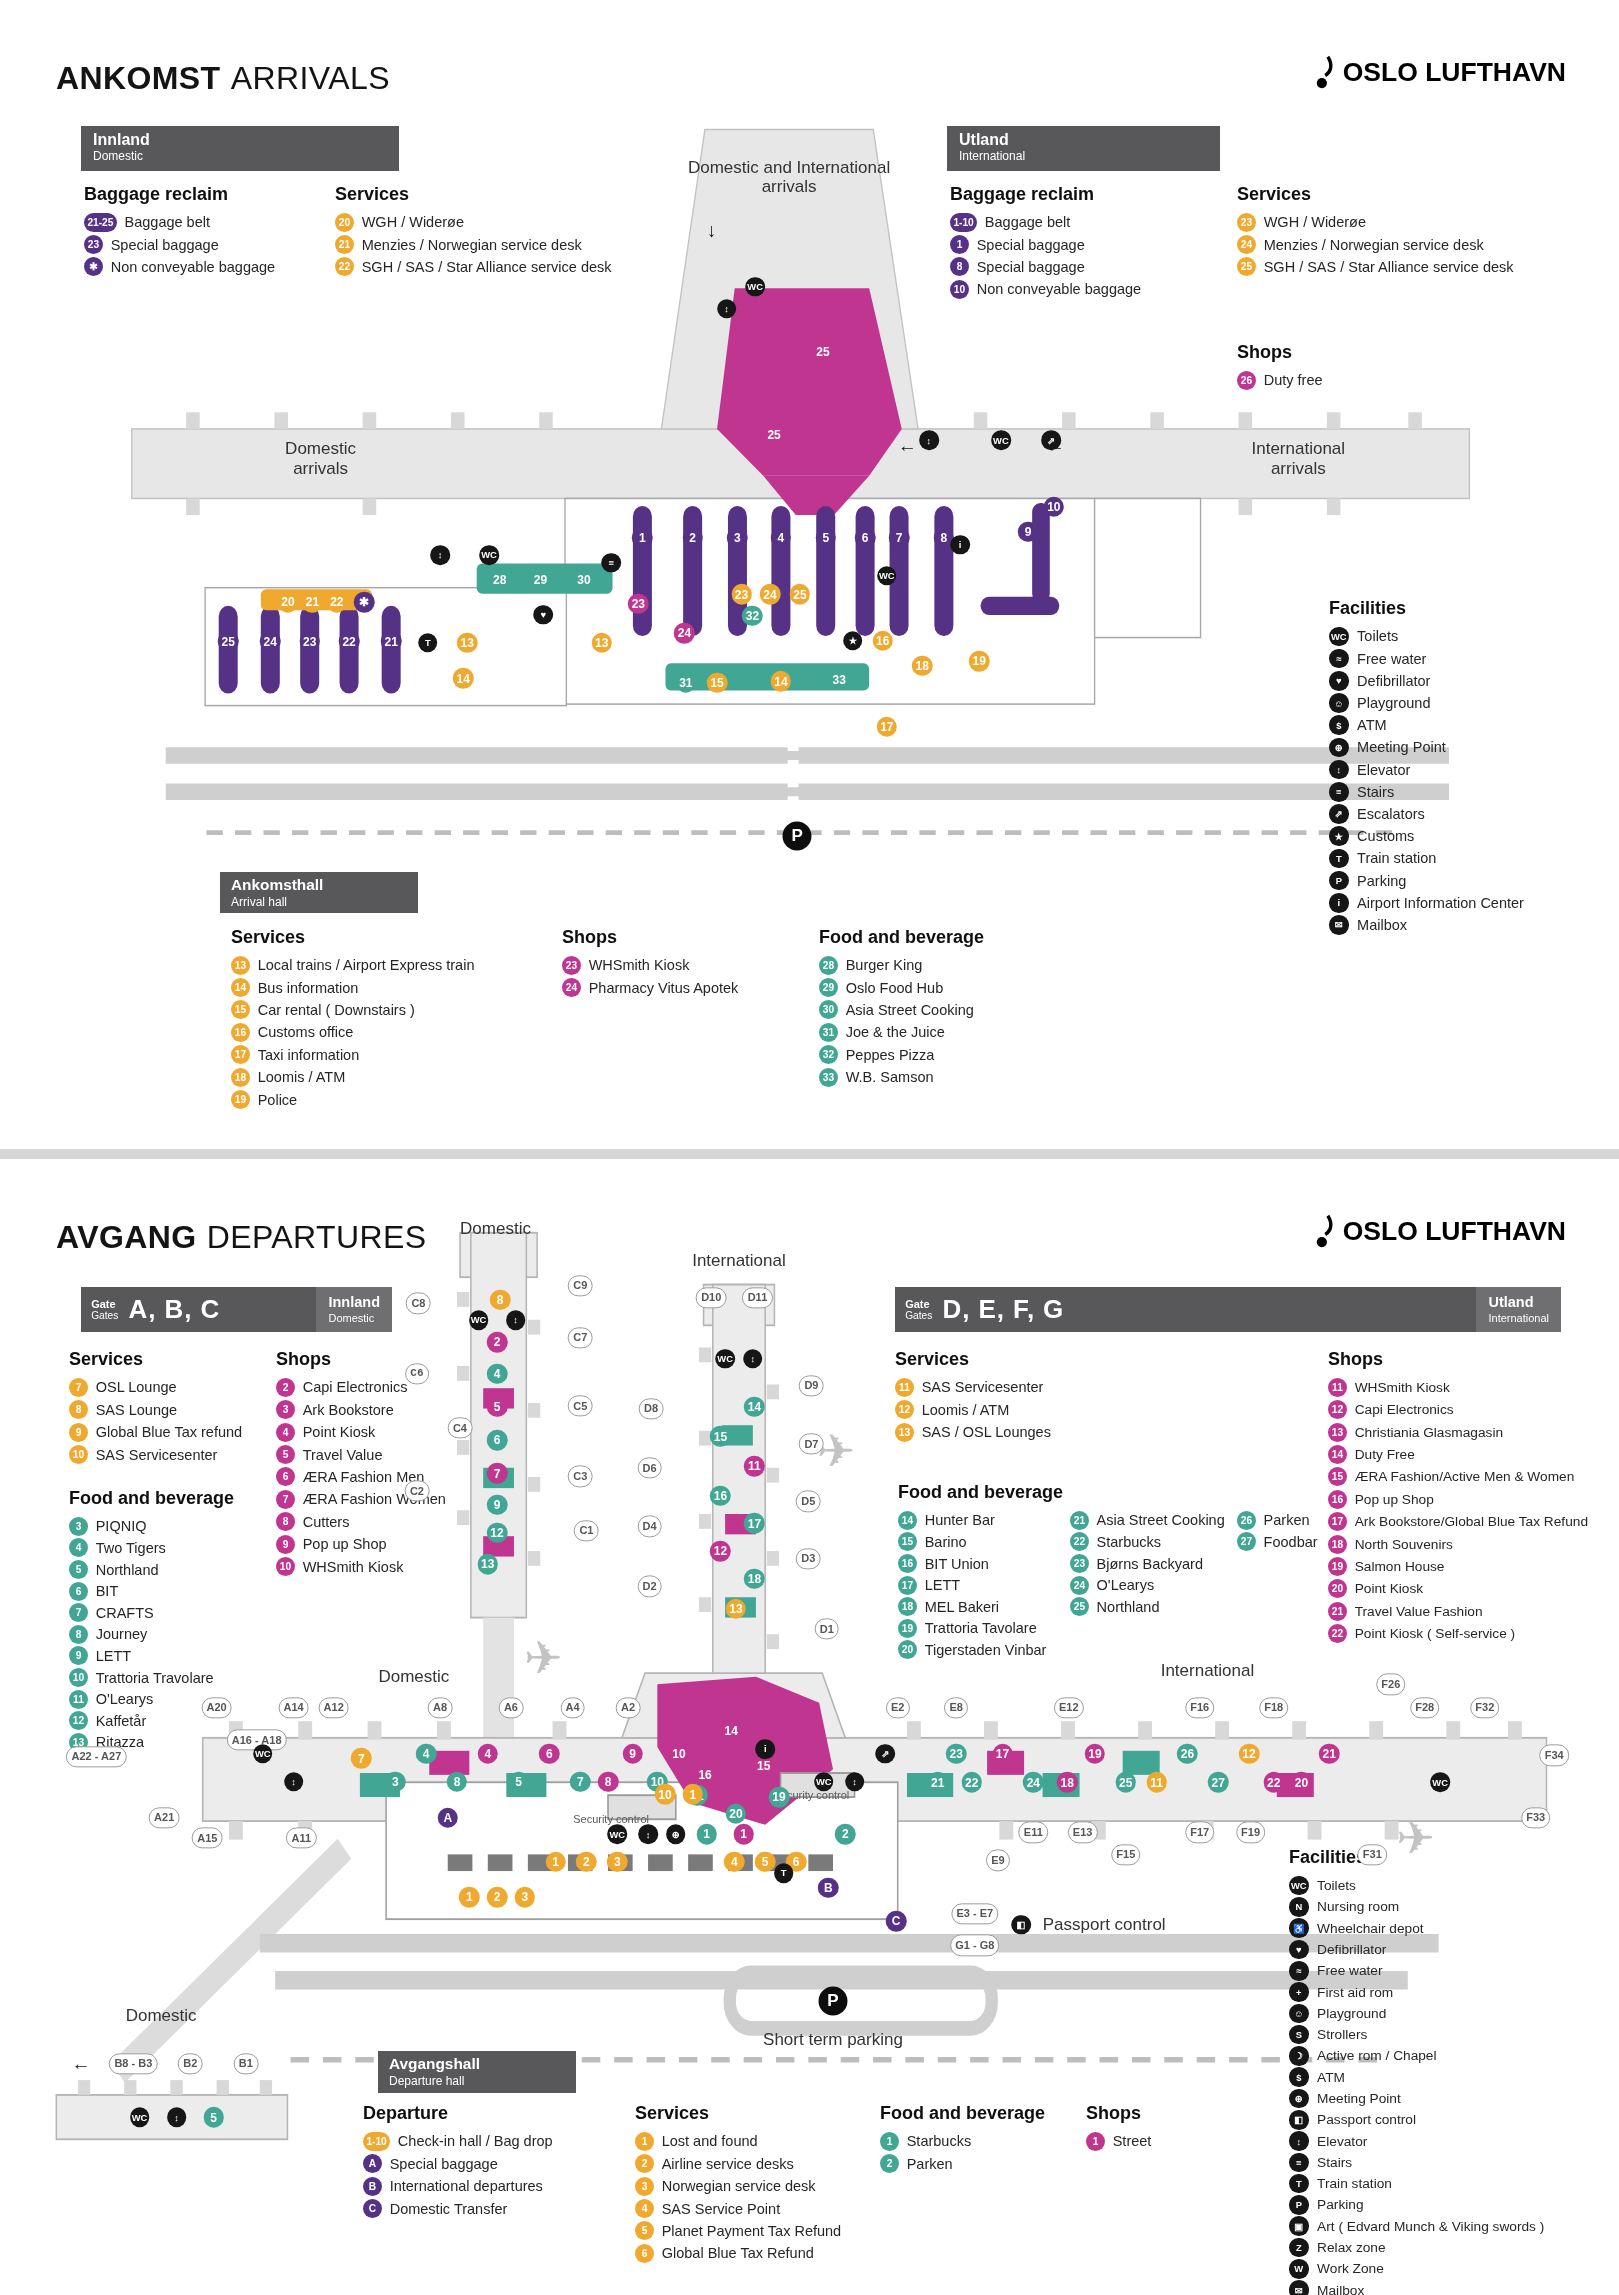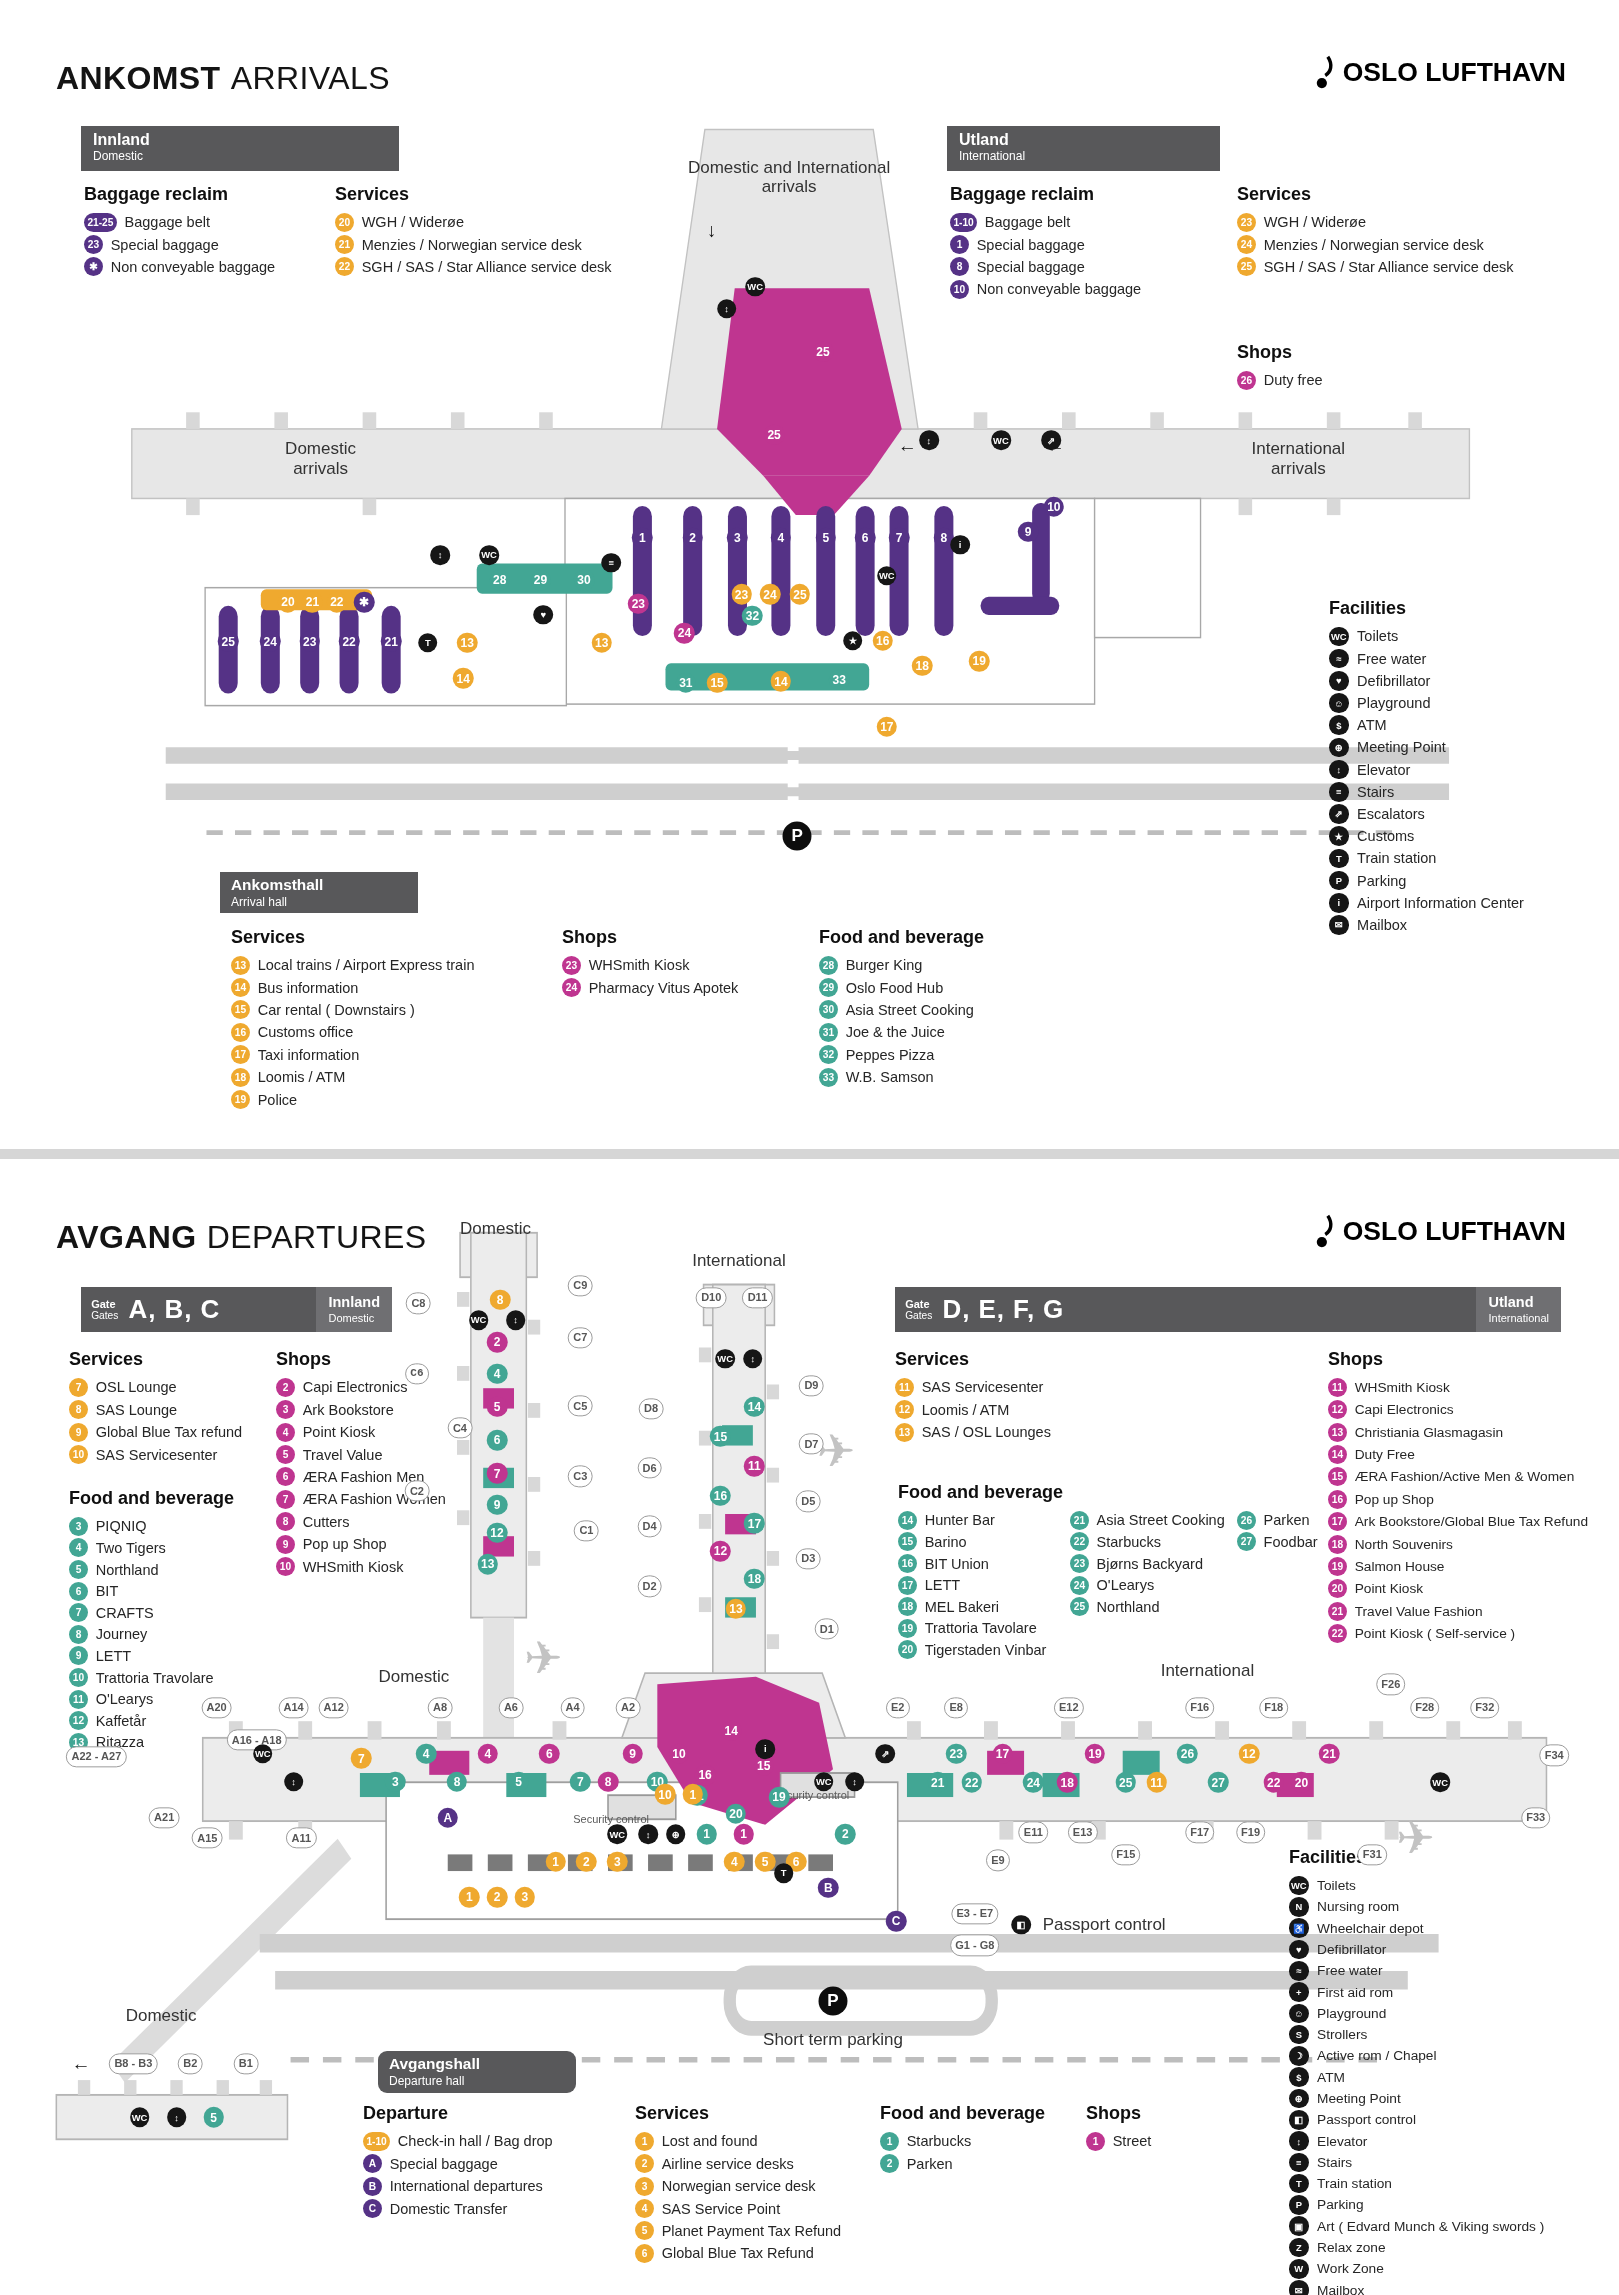--- a/index.html
+++ b/index.html
@@ -59,21 +59,21 @@
            font-size:11px;font-weight:700;padding:0 4.3px;white-space:nowrap;}
   .mk-label{font-size:17px;color:#333;white-space:pre-line;text-align:center;line-height:1.15;}
   .mk-slabel{font-size:11px;color:#5a5a5a;white-space:nowrap;}
   .mk-plane{font-size:46px;color:#c3c3c3;}
   .mk-arrow{font-size:19px;color:#111;font-weight:700;}
 
   .hallbox{position:absolute;background:#58585a;color:#fff;padding:4.3px 11px;line-height:1.2;}
   .hallbox .no{font-size:15.4px;font-weight:700;}
   .hallbox .en{font-size:12px;}
   #a-hall-box{left:220px;top:872px;min-width:176px;}
-  #d-hall-box{left:378px;top:892px;min-width:176px;border-radius:9px;}
+  #d-hall-box{left:378px;top:892px;min-width:176px;}
 
   #a-facilities{left:1329px;top:598px;width:282px;}
   #d-facilities{left:1289px;top:688px;width:316px;}
   .fac-row{display:flex;align-items:center;gap:8.5px;margin-bottom:2.6px;font-size:14.5px;color:#262626;}
   #d-facilities .fac-row{font-size:13.7px;margin-bottom:1.7px;}
   .fac-ic{width:19.6px;height:19.6px;border-radius:50%;background:#161616;color:#fff;display:inline-flex;
           align-items:center;justify-content:center;font-size:9.4px;font-weight:700;flex:none;}
 
   #a-b-services{left:231px;top:927px;width:342px;}
   #a-b-shops{left:562px;top:927px;width:248px;}

